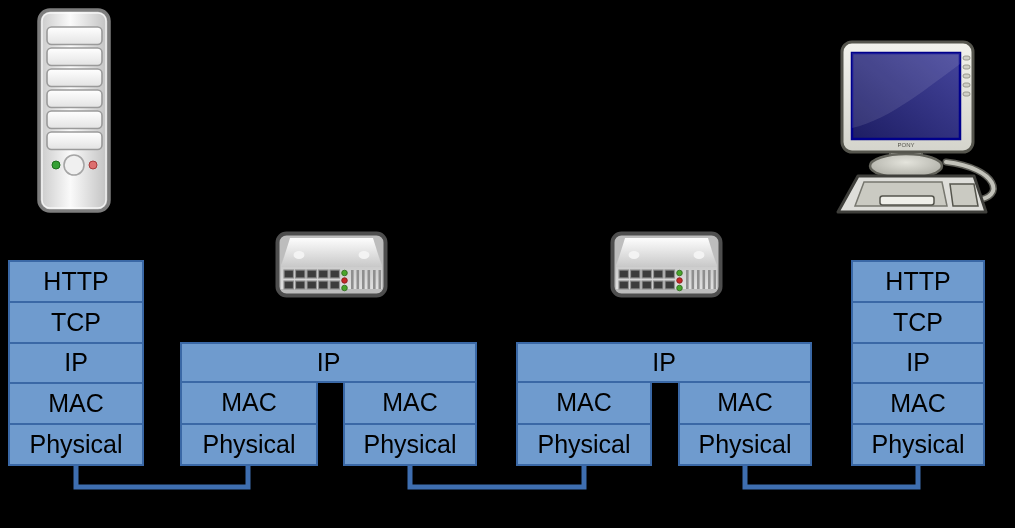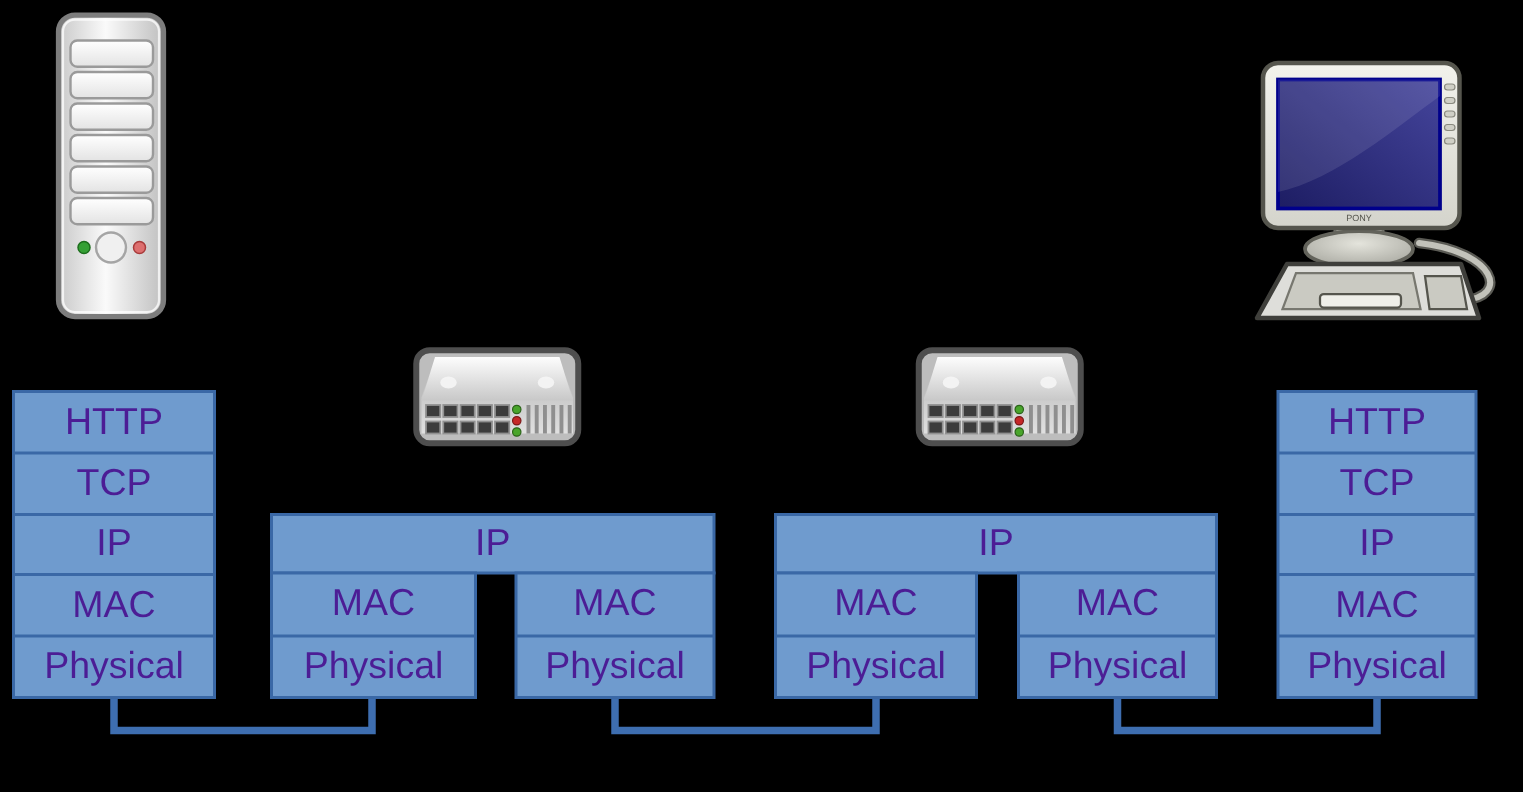--- a/index.html
+++ b/index.html
@@ -19,21 +19,21 @@
     gap:2px;
     box-sizing:border-box;
   }
   .row{
     background:#6f9bce;
     flex:1;
     display:flex;
     align-items:center;
     justify-content:center;
     font-size:25px;
-    color:#4c1d95;
+    color:#000000;
     line-height:1;
     user-select:none;
   }
   svg{position:absolute;display:block;}
   .devsvg{position:absolute;}
 </style>
 </head>
 <body>
 
 <div id="canvas">

